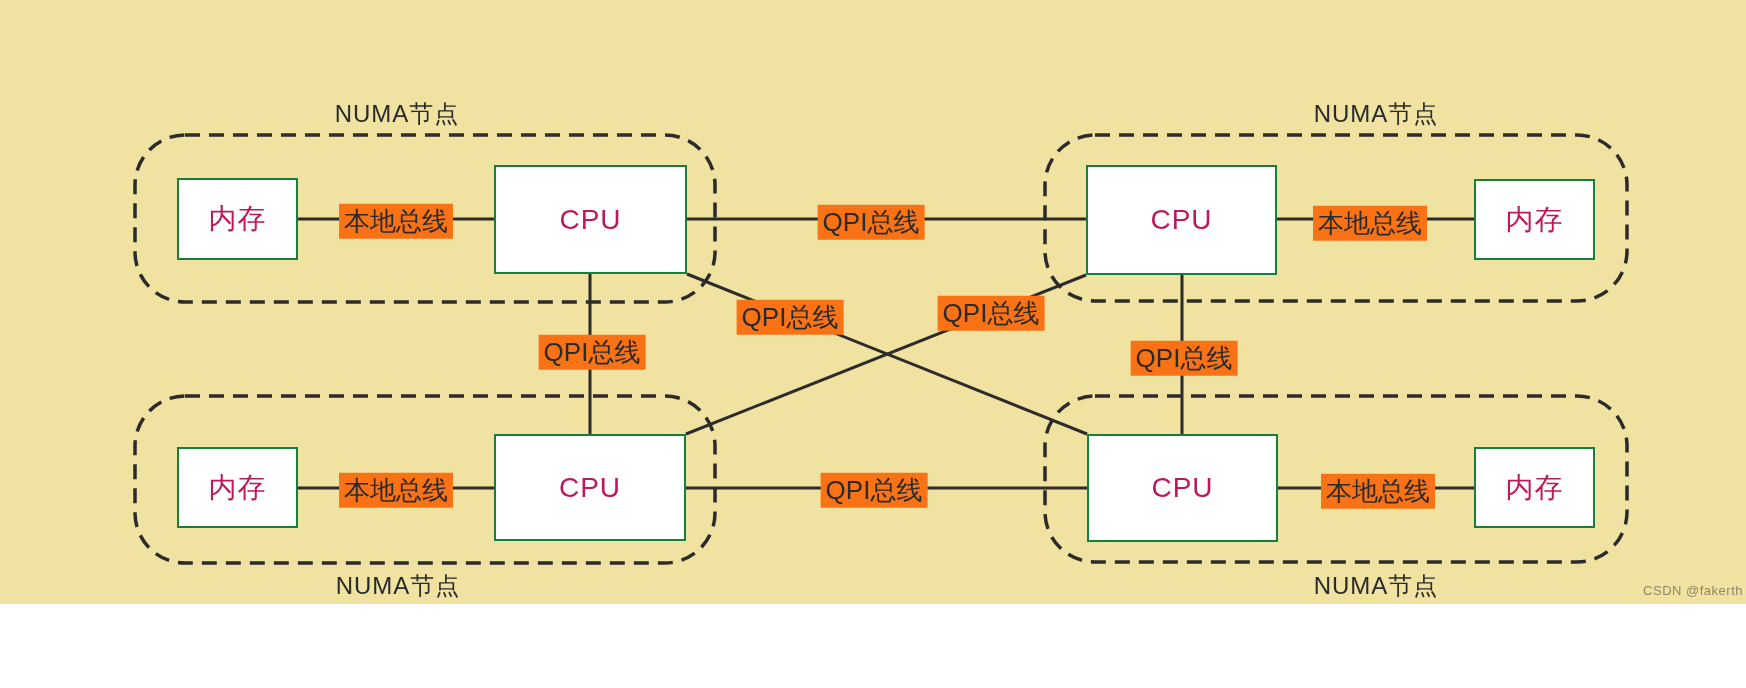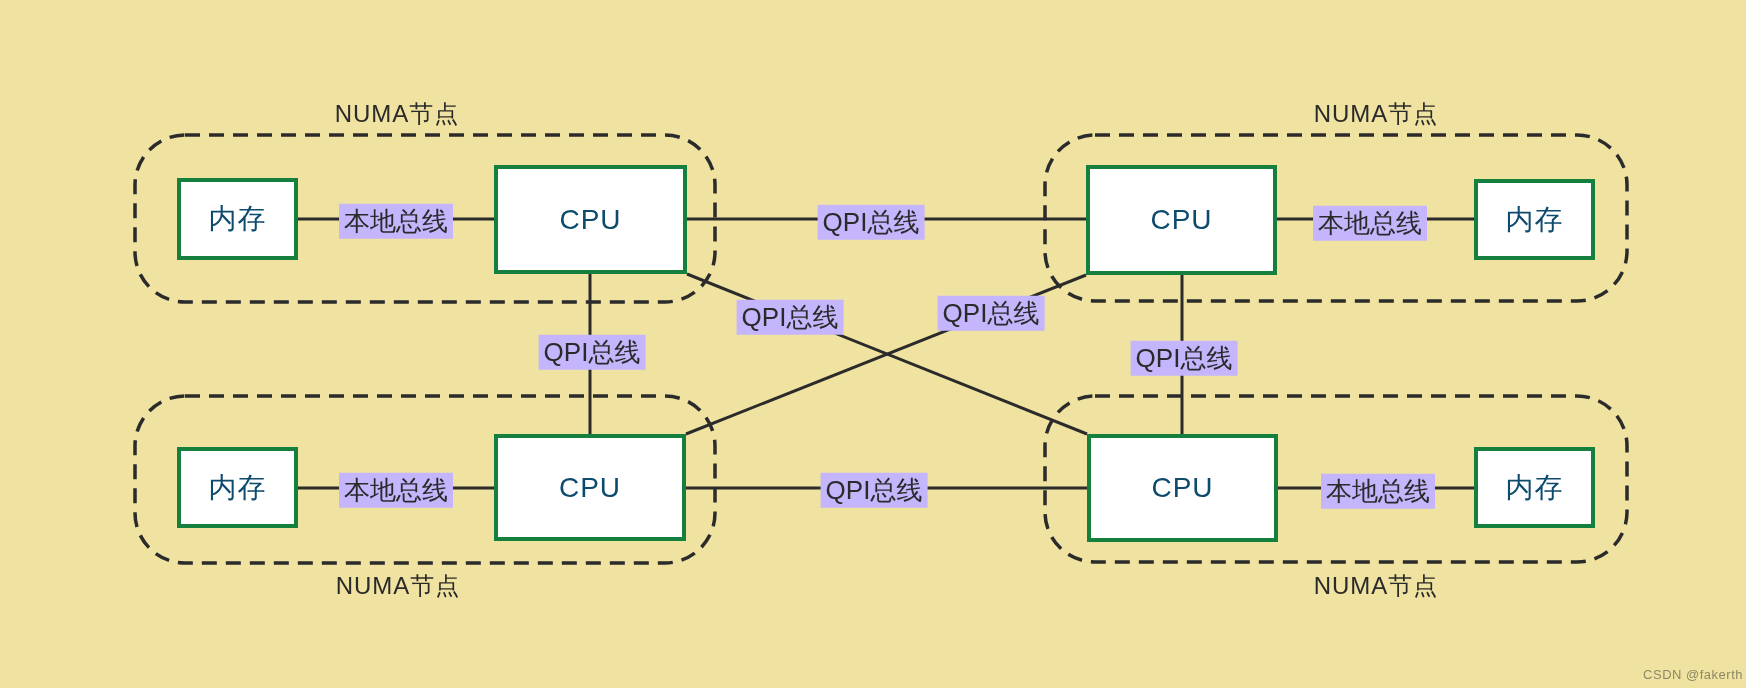--- a/index.html
+++ b/index.html
@@ -1,37 +1,37 @@
 <!DOCTYPE html>
 <html><head>
 <meta charset="utf-8">
 <style>
   html,body{margin:0;padding:0;}
   body{font-family:"Liberation Sans","DejaVu Sans",sans-serif;}
   #stage{
     position:relative;
-    width:1746px;height:688px;
+    width:1746px;height:604px;
     background:#f0e3a1;
     overflow:hidden;
   }
   #wires{position:absolute;left:0;top:0;z-index:1;}
   .box{
     position:absolute;
     box-sizing:border-box;
     background:#ffffff;
-    border:4px solid #15803d;
+    border:2px solid #15803d;
     display:flex;align-items:center;justify-content:center;
-    font-size:28px;color:#0c4a6e;
+    font-size:28px;color:#be185d;
     z-index:3;
     letter-spacing:1px;
   }
   .bus-label{
     position:absolute;
     transform:translate(-50%,-50%);
-    background:#c4b5fd;
+    background:#f97316;
     color:#2a2a2a;
     font-size:26px;
     line-height:1.25;
     padding:1px 5px;
     white-space:nowrap;
     z-index:4;
   }
   .numa-label{
     position:absolute;
     transform:translate(-50%,-50%);

